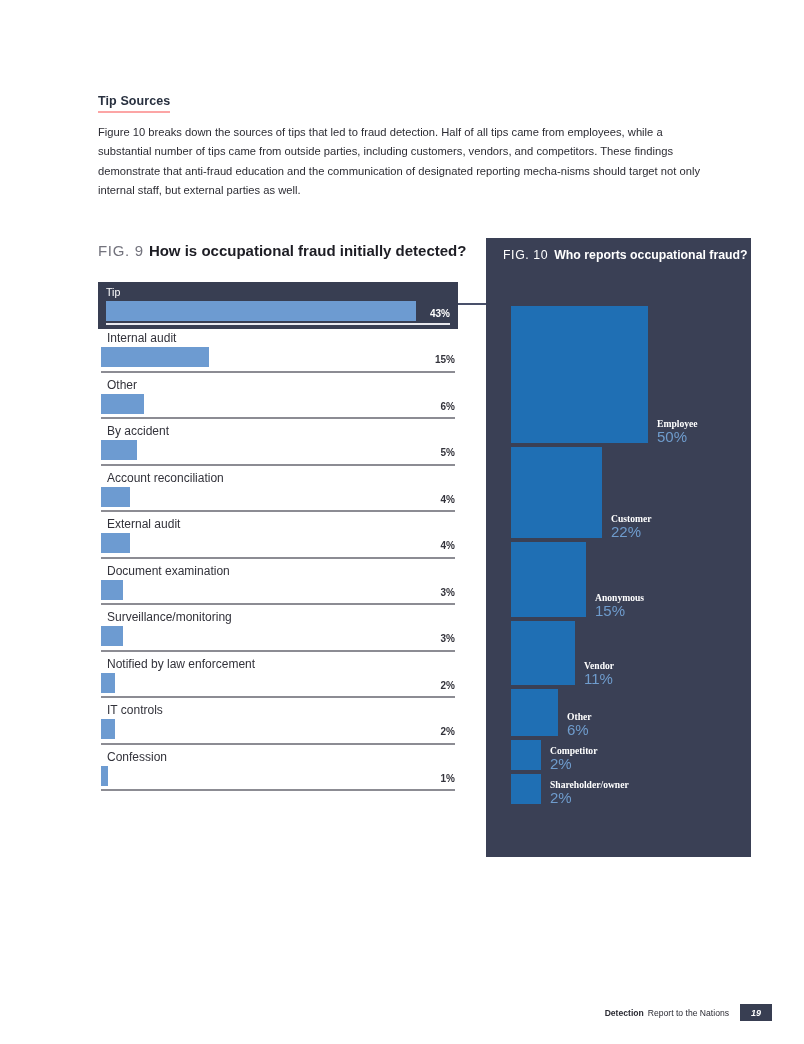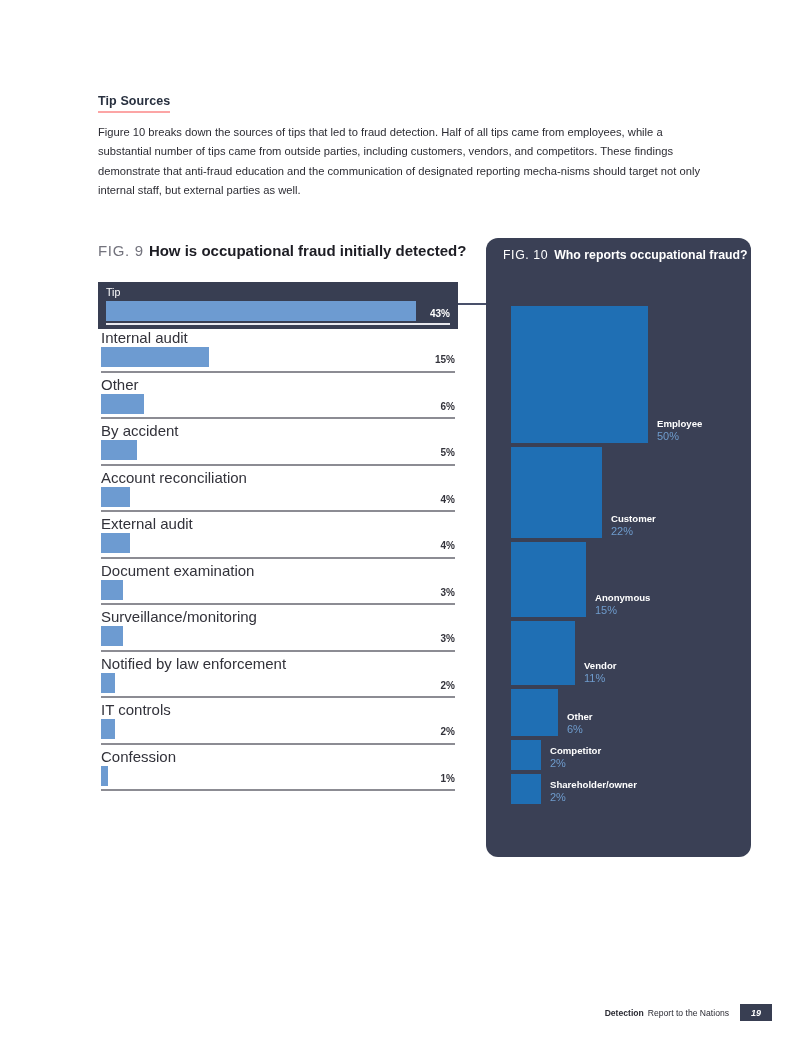--- a/index.html
+++ b/index.html
@@ -42,22 +42,22 @@
   .bars{position:absolute;left:0;top:38px;width:360px;}
 
   .bar-row{
     position:relative;
     height:46.5px;
     box-sizing:border-box;
     padding:0 2px;
     text-align:center;
   }
   .bar-label{
-    position:absolute;left:3px;top:3px;
-    font-size:15px;color:#32323a;line-height:12px;
+    position:absolute;left:9px;top:3px;
+    font-size:12px;color:#32323a;line-height:12px;
     white-space:nowrap;
   }
   .bar-track{position:absolute;left:3px;top:18px;height:20px;width:348px;}
   .bar-fill{
     position:absolute;left:0;top:0;height:20px;
     background:#6d9bd1;
   }
   .bar-pct{
     position:absolute;right:3px;top:25px;
     font-size:10px;font-weight:bold;color:#33333b;
@@ -83,45 +83,44 @@
   .connector{
     position:absolute;left:458px;top:303px;width:30px;height:2px;
     background:#49506a;
   }
 
   
   .fig10{
     position:absolute;left:486px;top:238px;
     width:265px;height:619px;
     background:#3a4055;
-    border-radius:12px;
   }
   .fig10-title{
     position:absolute;left:17px;top:10px;
     font-size:12.3px;white-space:nowrap;line-height:14px;
   }
   .fig10-title .fignum{color:#ffffff;letter-spacing:.6px;font-weight:normal;}
   .fig10-title .figtxt{color:#ffffff;font-weight:bold;margin-left:6px;}
 
   .sqwrap{position:absolute;left:25px;top:68px;width:232px;}
   .sq-item{position:relative;}
   .sq{
     position:absolute;left:0;
     background:#1f6fb4;
   }
   .sq-lab{
     position:absolute;
     line-height:11.5px;
     white-space:nowrap;
   }
   .sq-name{
-    display:block;font-size:9.6px;font-weight:bold;color:#ffffff;
+    display:block;font-size:9.6px;font-weight:bold;color:#ffffff;font-family:Liberation Serif, serif;
   }
   .sq-val{
-    display:block;font-size:11px;color:#6f9ccd;margin-top:1px;
+    display:block;font-size:15px;color:#6f9ccd;margin-top:1px;
   }
 
   
   .footer{
     position:absolute;right:32px;bottom:23px;
     display:flex;align-items:stretch;
     font-size:8.6px;
   }
   .footer-text{
     display:flex;align-items:center;

